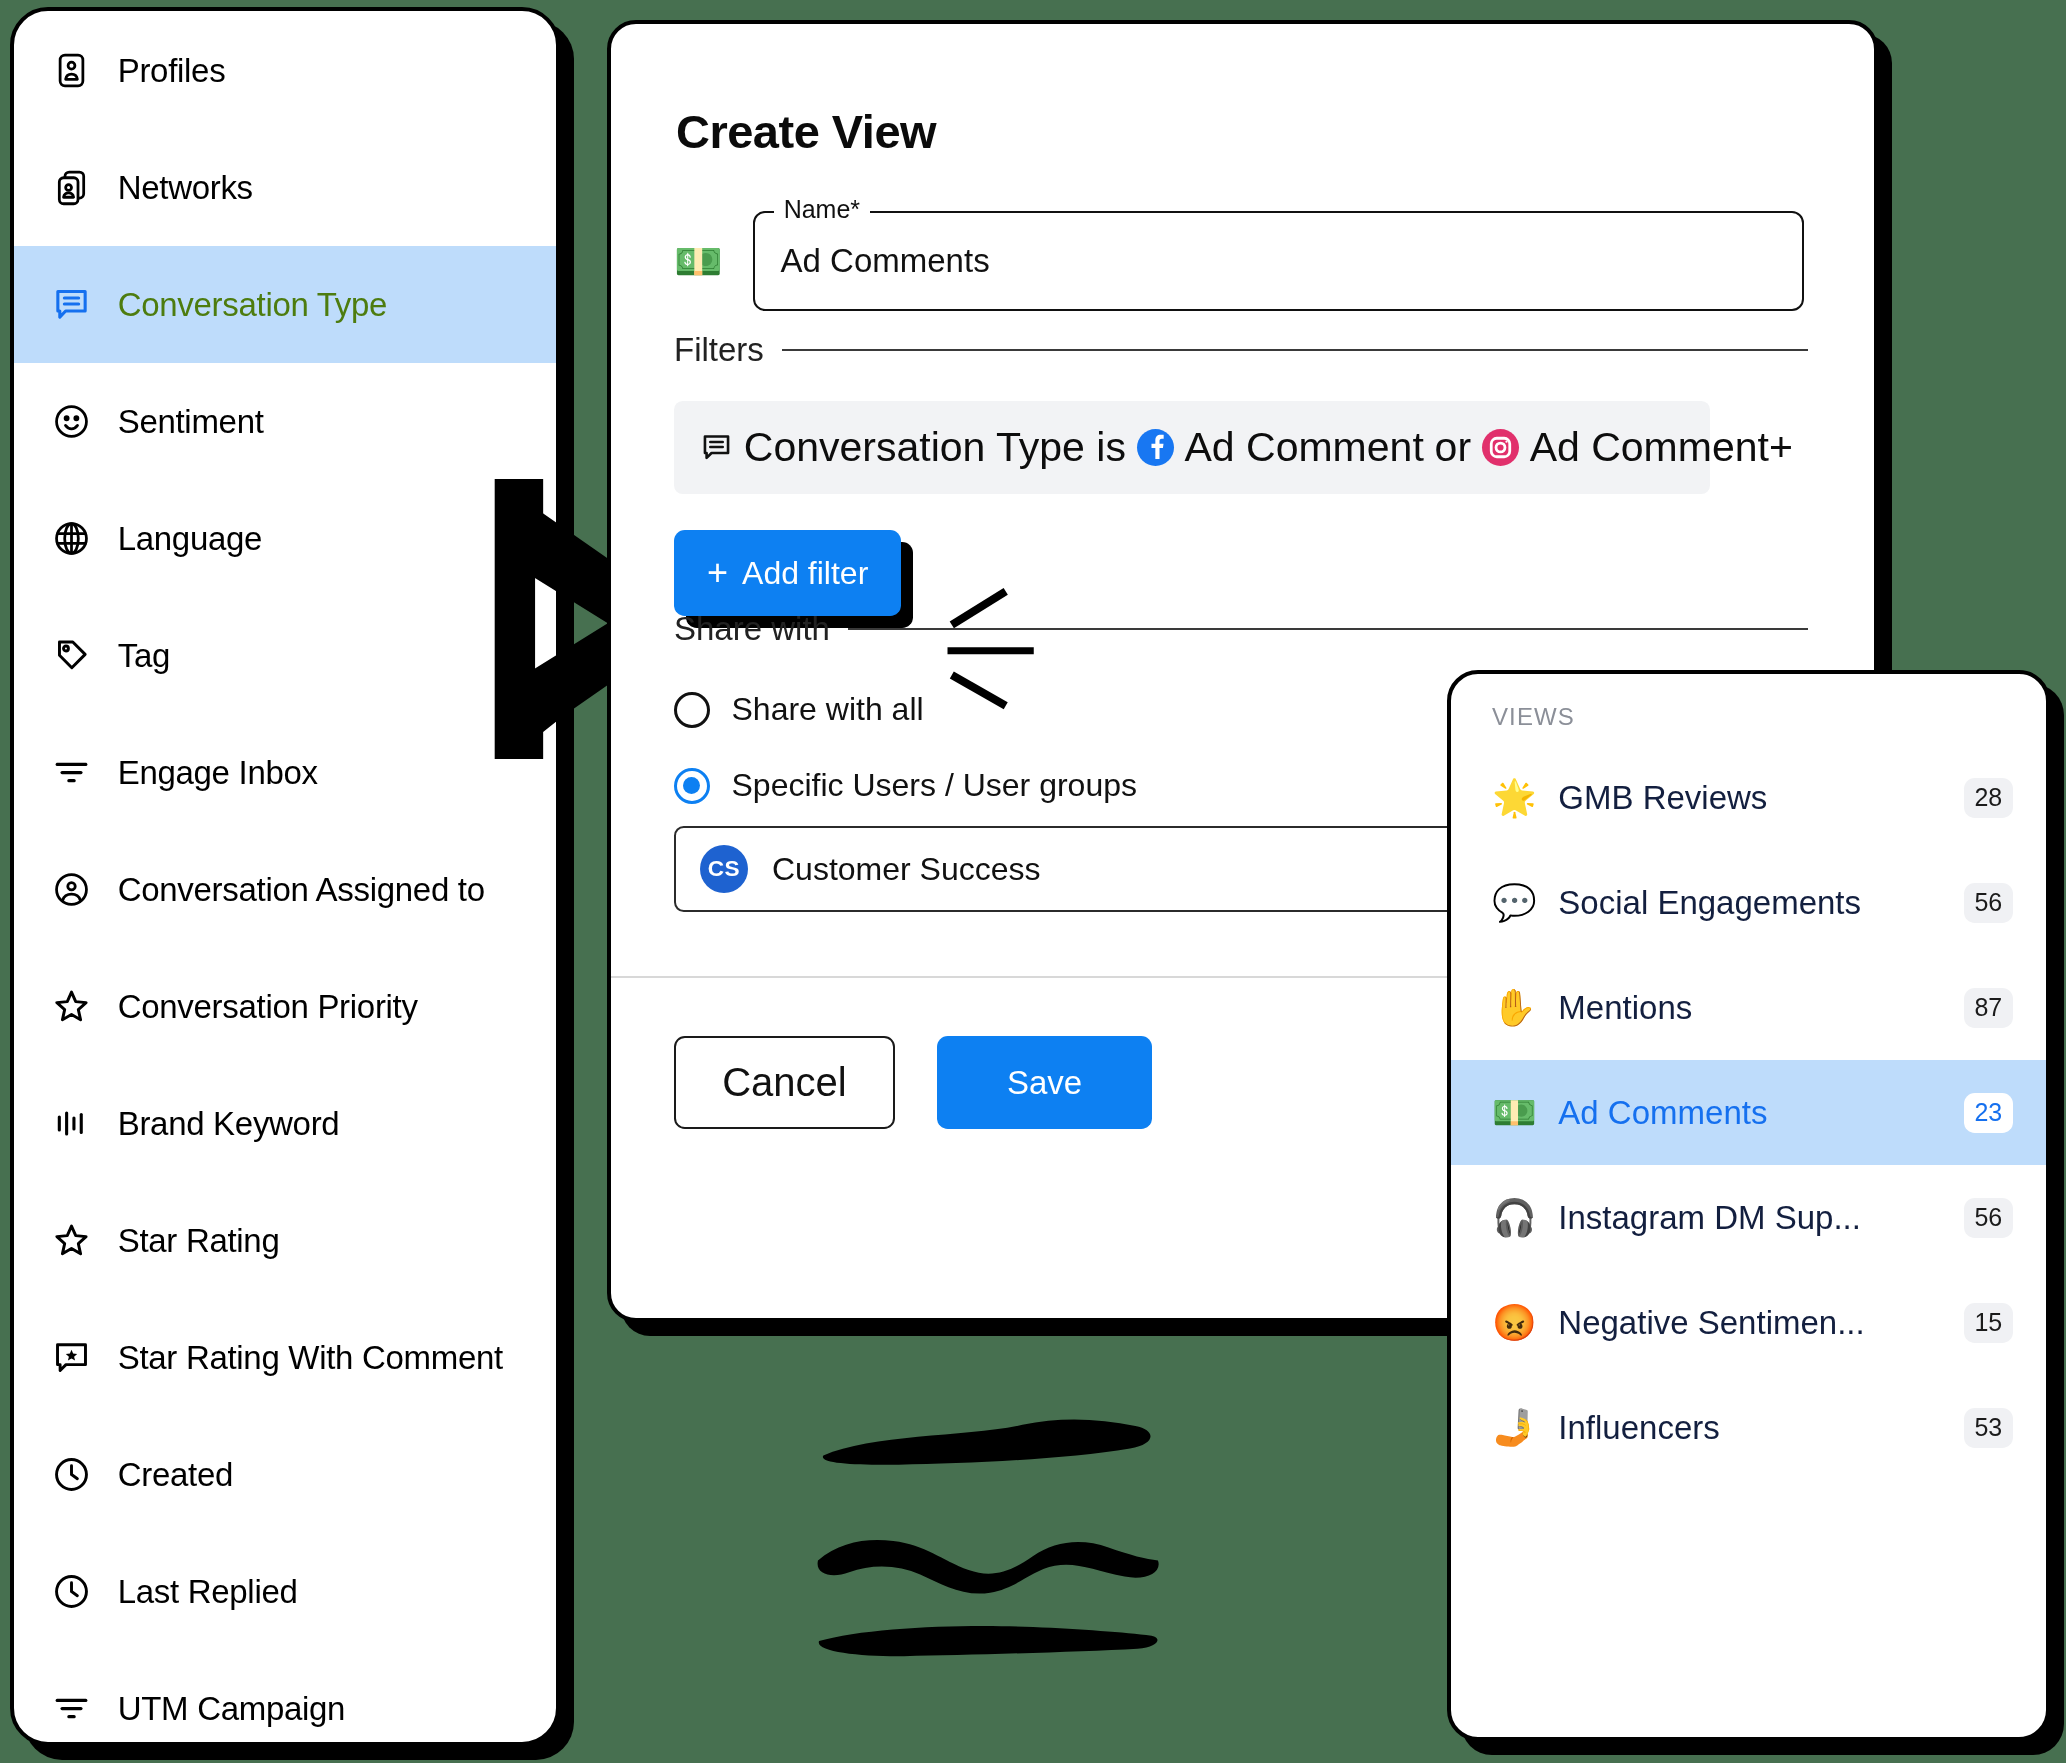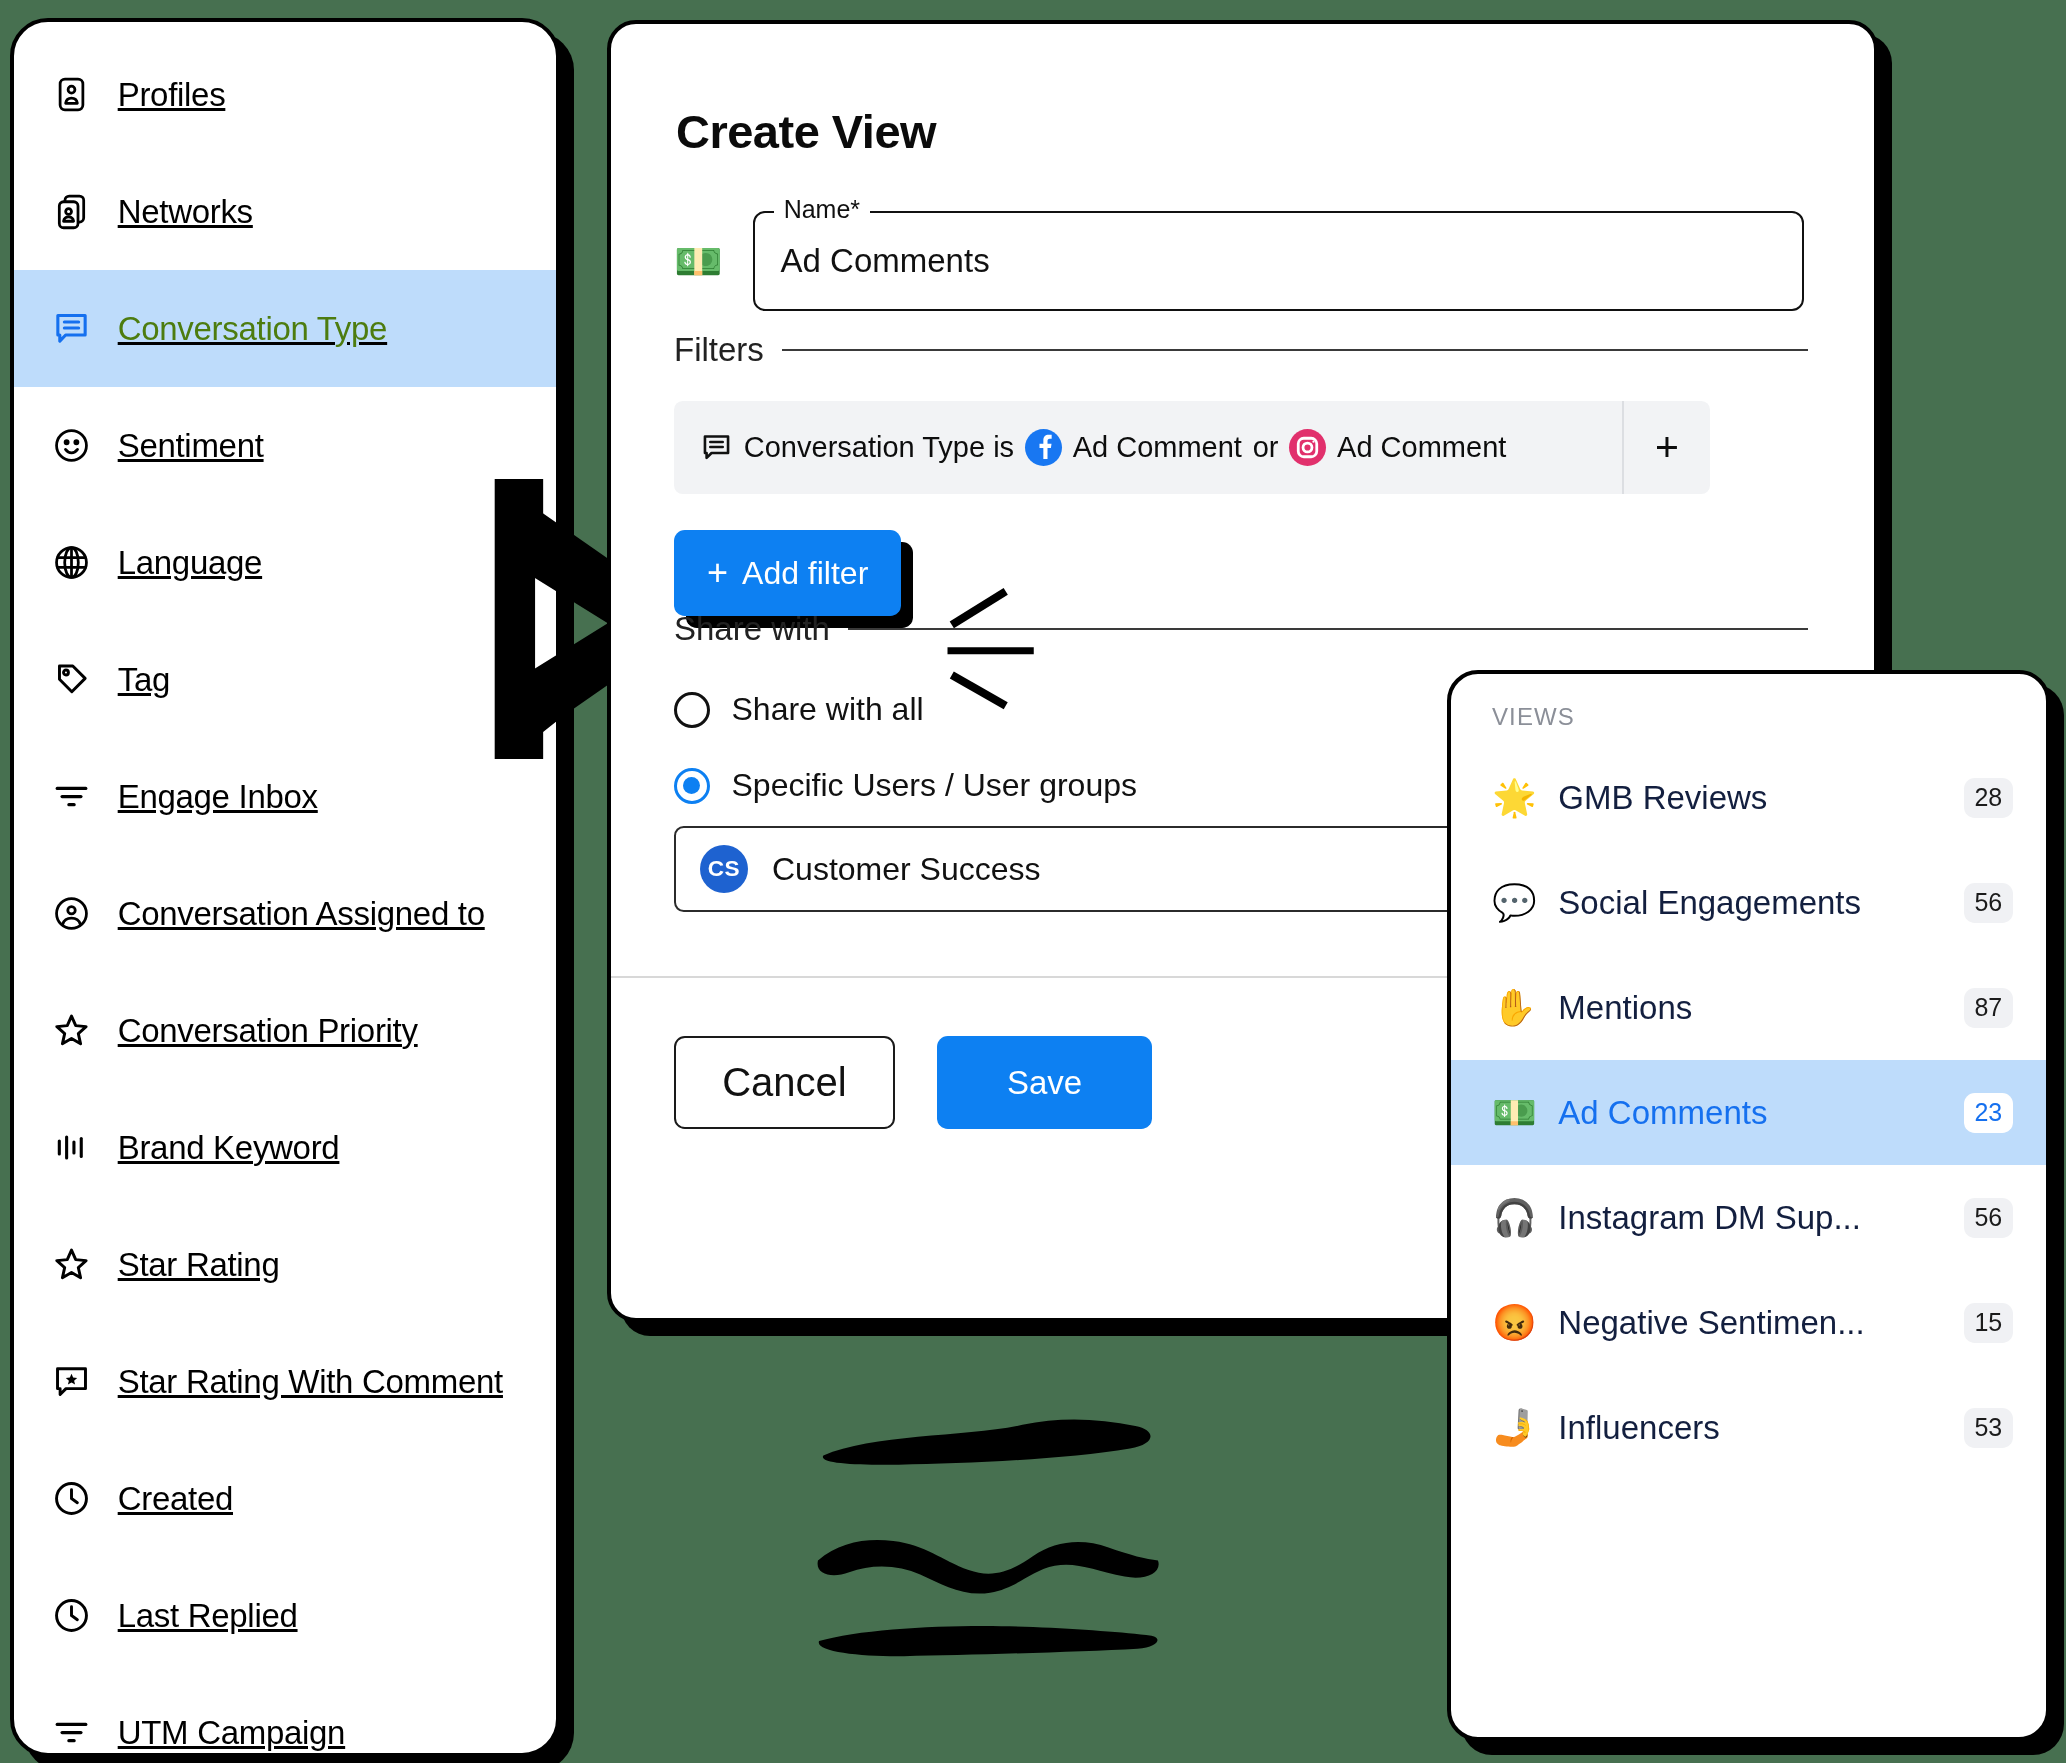--- a/index.html
+++ b/index.html
@@ -15,26 +15,25 @@
   .panel {
     position: absolute;
     background: #ffffff;
     border: 4.8px solid #000000;
     border-radius: 32px;
     box-shadow: 14px 14px 0 0 #000000;
   }
 
   
   #sidebar {
-    left: 9.7px; top: 18px;
+    left: 9.7px; top: 7px;
     width: 550px; height: 1739px;
     border-radius: 38px;
     overflow: hidden;
-    padding-top: 14px;
-    text-decoration: underline;
+    padding-top: 1px;
   }
   .side-item {
     display: flex; align-items: center;
     height: 117px;
     padding-left: 38px;
     gap: 27px;
   }
   .side-item.active { background: #bedcfb; }
   .side-icon { width: 39px; height: 39px; flex: 0 0 39px;
     display: flex; align-items: center; justify-content: center; }
@@ -91,21 +90,21 @@
   .filter-chip {
     position: absolute; left: 63px; top: 377px;
     width: 1036px; height: 93px;
     background: #f2f3f5; border-radius: 8.6px;
     display: flex; align-items: center;
   }
   .filter-chip-body {
     display: flex; align-items: center; gap: 10.8px;
     padding-left: 26px; flex: 1; height: 100%;
   }
-  .chip-text { font-size: 29px; color: #0d0d0d; white-space: nowrap; }
+  .chip-text { font-size: 41px; color: #0d0d0d; white-space: nowrap; }
   .chip-divider { width: 1.6px; height: 100%; background: #dcdee2; }
   .chip-plus {
     width: 86px; height: 100%;
     display: flex; align-items: center; justify-content: center;
     font-size: 41px; color: #0d0d0d; font-weight: 300;
   }
   .badge-circle { width: 37px; height: 37px; border-radius: 50%; flex: 0 0 37px;
     display: flex; align-items: center; justify-content: center; }
   .fb { background: #1877f2; }
   .ig { background: #e1306c; }

